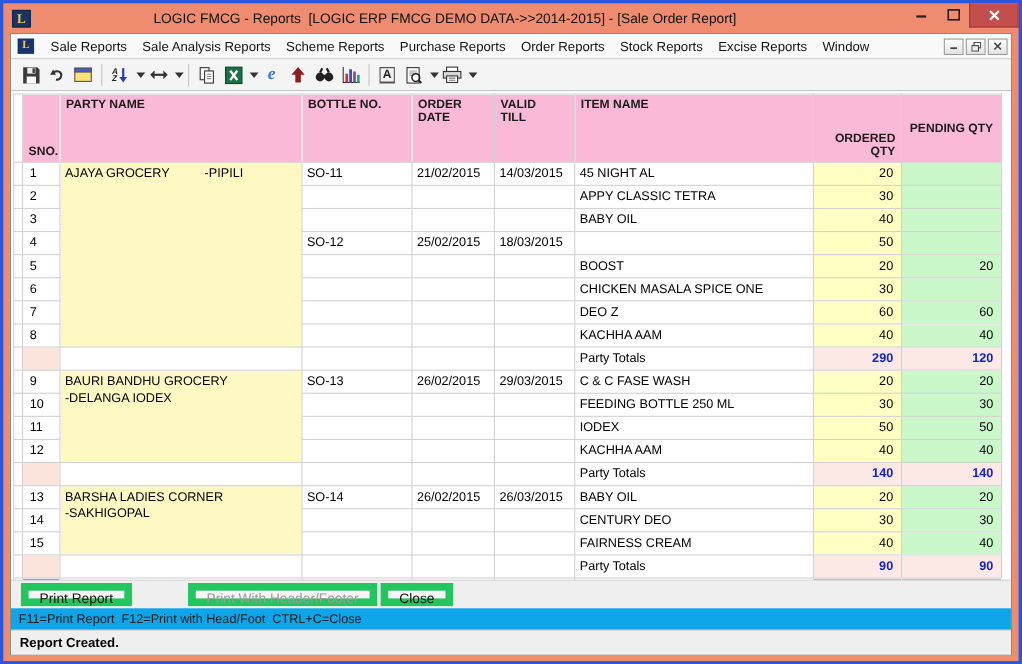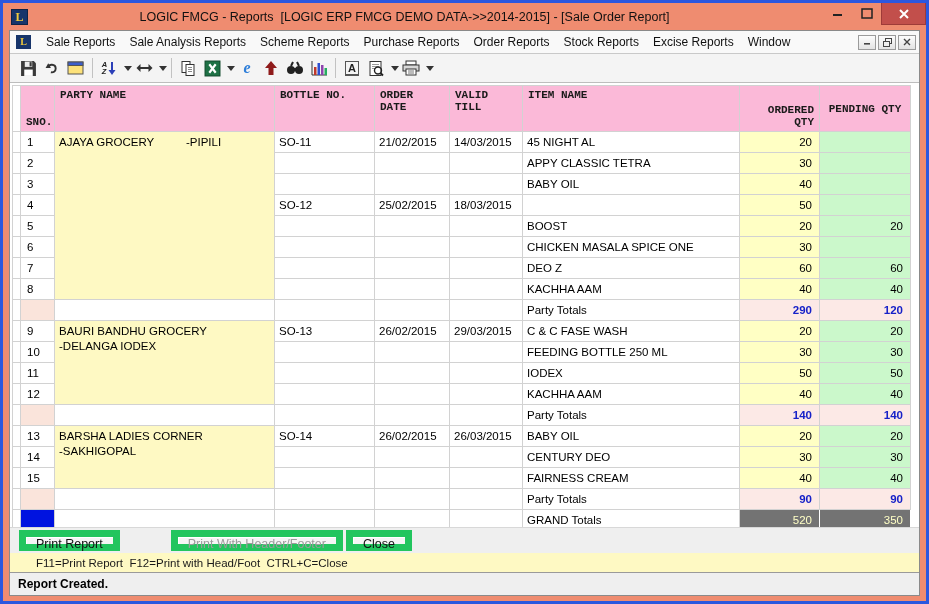--- a/index.html
+++ b/index.html
@@ -36,21 +36,21 @@
   .font-a { font-size:11px; font-weight:bold; color:#222; border:1px solid #555; padding:0 2px; line-height:12px; border-bottom-width:2px;}
 
   
   .content { flex:1 1 auto; background:#FFFFFF; overflow:hidden; min-height:0; }
   table.grid { border-collapse:collapse; table-layout:fixed; width:898px; margin:2px 0 0 2px; font-size:11.5px; }
   table.grid col.c-gutter{width:8px} table.grid col.c-sno{width:34px} table.grid col.c-party{width:220px}
   table.grid col.c-order{width:100px} table.grid col.c-odate{width:75px} table.grid col.c-vtill{width:73px}
   table.grid col.c-item{width:217px} table.grid col.c-oqty{width:80px} table.grid col.c-pqty{width:91px}
   table.grid th, table.grid td { border:1px solid #D2D2D2; overflow:hidden; }
   table.grid { border:1px solid #9A9A9A; }
-  thead th { background:#FBB9D8; font-family:Liberation Mono, monospace; font-weight:bold; font-size:11px; color:#1A1A1A; height:46px; padding:3px 5px; white-space:pre-line; border:1px solid #C9A3BC; border-bottom:1px solid #8F8F8F; text-align:left; vertical-align:top; }
+  thead th { background:#FBB9D8; font-family:Liberation Sans, sans-serif; font-weight:bold; font-size:11px; color:#1A1A1A; height:62px; padding:3px 5px; white-space:pre-line; border:1px solid #C9A3BC; border-bottom:1px solid #8F8F8F; text-align:left; vertical-align:top; }
   thead th.h-gutter { background:#FFFFFF; border:1px solid #D2D2D2;}
   thead th.h-sno { vertical-align:bottom; }
   thead th.h-oqty { vertical-align:bottom; text-align:right; }
   thead th.h-pqty { vertical-align:middle; text-align:center; }
   tbody tr { height:21px; }
   tbody td { padding:1px 4px; color:#000; background:#fff; }
   td.gutter { background:#fff; padding:0; }
   td.sno { padding-left:6px; }
   td.party { background:#fef9c3; vertical-align:top; white-space:pre; padding:3px 4px; line-height:15px; }
   td.oqty, td.pqty { text-align:right; padding-right:7px; }
@@ -58,21 +58,21 @@
   tr.item-row td.pqty { background:#CBF8CB; }
   tr.totals-row td.sno { background:#FAE4DB; }
   tr.totals-row td.oqty, tr.totals-row td.pqty { background:#FCE9E6; color:#1621C8; font-weight:bold; }
   tr.grand-row td.sno { background:#0013E0; }
   tr.grand-row td.oqty, tr.grand-row td.pqty { background:#737373; color:#FFFFC6; font-weight:normal; border-color:#FFFFFF; }
 
   
   .btn-row { flex:0 0 26px; background:#EFEFEF; border-top:1px solid #D8D8D8; display:flex; align-items:center; gap:3px; padding-left:9px; }
   .fbtn { height:21px; background:#F5F5F5; border:7px solid #22c55e; box-shadow:inset 1px 1px 0 #FFFFFF; font-size:12.5px; color:#111; padding:0 10px; font-family:"Liberation Sans",sans-serif; }
   .fbtn.disabled { color:#9B9B9B;margin-left:48px; }
-  .hint-row { flex:0 0 19px; background:#fef9c3; font-size:11.5px; color:#1A1A1A; padding-left:26px; display:flex; align-items:center; white-space:pre; }
+  .hint-row { flex:0 0 19px; background:#0ea5e9; font-size:11.5px; color:#1A1A1A; padding-left:7px; display:flex; align-items:center; white-space:pre; }
   .statusbar { flex:0 0 23px; background:#EFEFEF; border-top:1px solid #9A9A9A; font-size:12px; font-weight:bold; color:#000; display:flex; align-items:center; padding-left:8px; }
 </style>
 </head>
 <body>
 
 <div class="screen">
   <div class="window">
 
     <div class="titlebar">
       <span class="app-icon">

